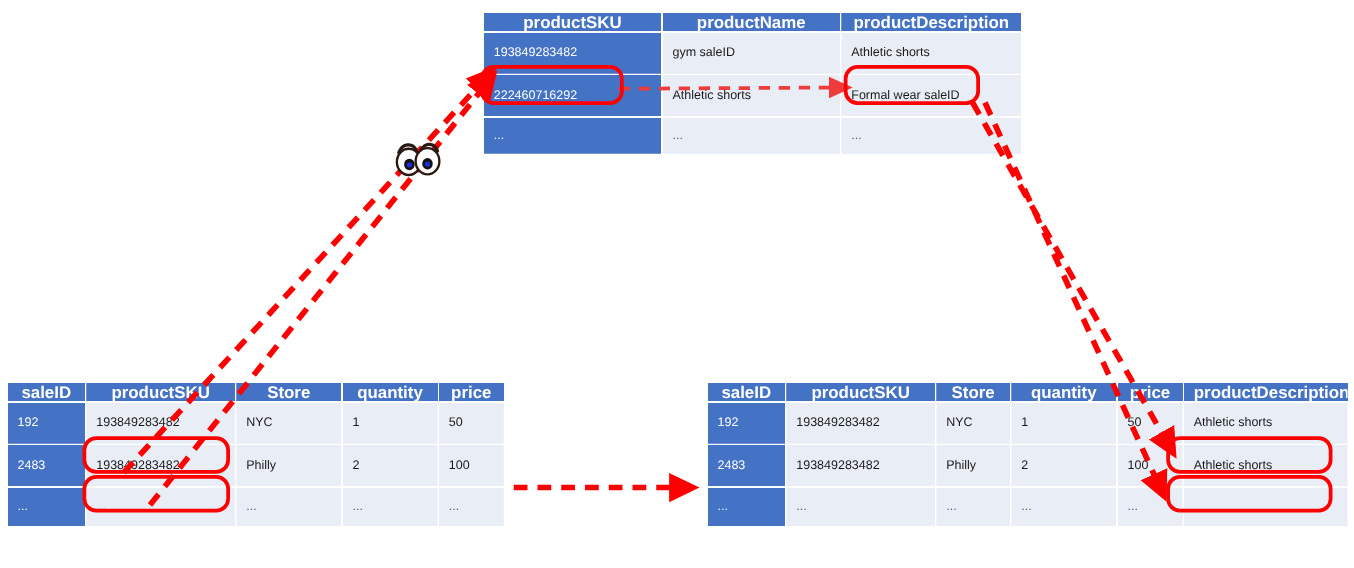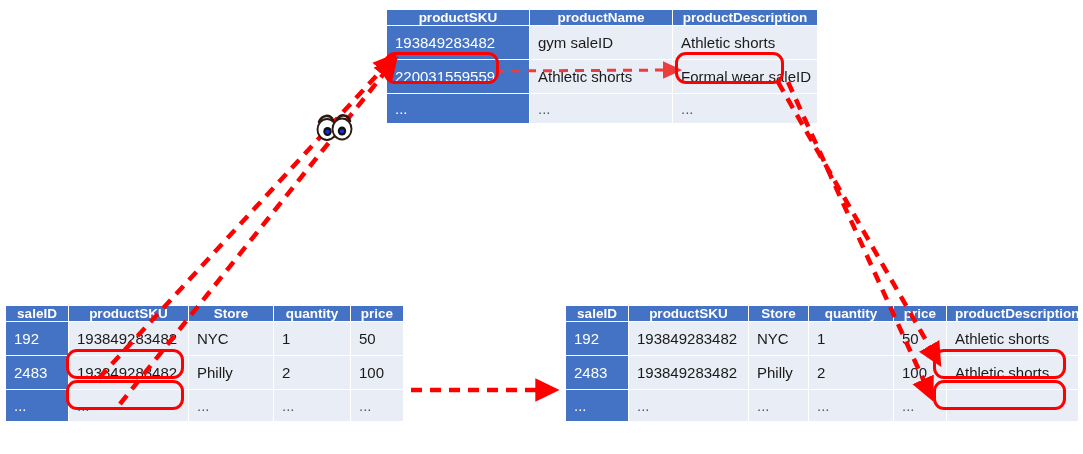--- a/index.html
+++ b/index.html
@@ -9,21 +9,21 @@
     background:#ffffff;
     font-family:"Liberation Sans", sans-serif;
     position:relative;overflow:hidden;
   }
   .stage{position:absolute;left:0;top:0;width:1083px;height:406px;}
 
   
   .tbl{position:absolute;border-collapse:collapse;table-layout:fixed;}
   .tbl td,.tbl th{
     padding:0 8px;
-    font-size:15px;
+    font-size:10px;
     color:#1a1a1a;
     background:#e9edf5;
     border:1px solid #ffffff;
     text-align:left;
     vertical-align:middle;
     white-space:nowrap;
     font-weight:400;
     overflow:hidden;
   }
   .tbl th{
@@ -81,21 +81,21 @@
         <th><span class="sq">productDescription</span></th>
       </tr>
     </thead>
     <tbody>
       <tr style="height:34px;">
         <td class="keycell">193849283482</td>
         <td>gym saleID</td>
         <td>Athletic shorts</td>
       </tr>
       <tr style="height:34px;">
-        <td class="keycell">220031559559</td>
+        <td class="keycell">222460716292</td>
         <td>Athletic shorts</td>
         <td>Formal wear saleID</td>
       </tr>
       <tr class="dots" style="height:30px;">
         <td class="keycell">...</td>
         <td>...</td>
         <td>...</td>
       </tr>
     </tbody>
   </table>

